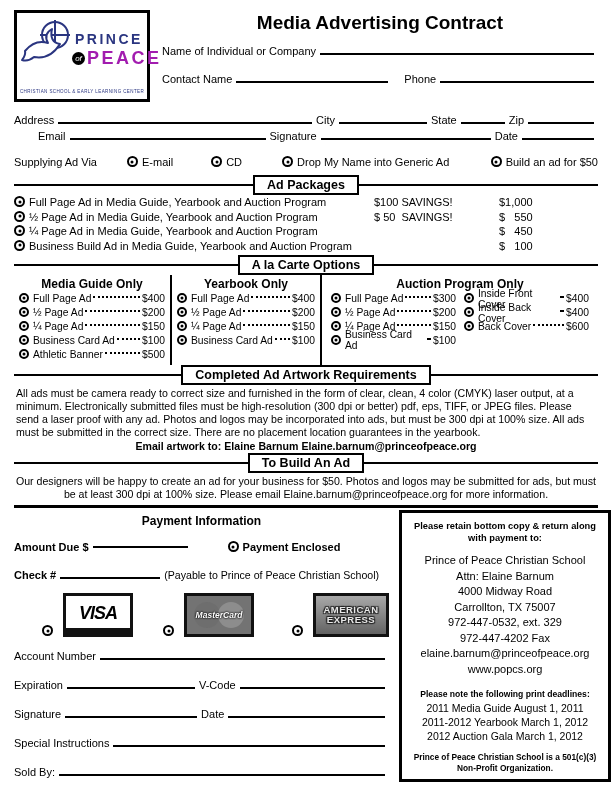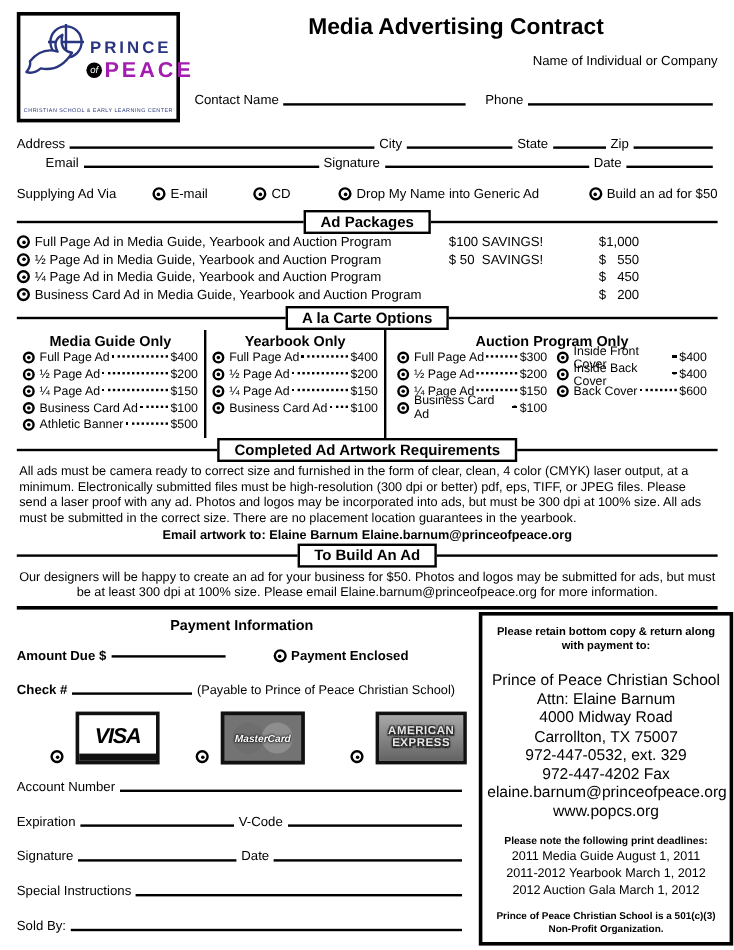--- a/index.html
+++ b/index.html
@@ -72,21 +72,21 @@
   .mc .c2{right:7px;background:#8d8d8d;}
   .mc .mtxt{position:relative;z-index:2;color:#fff;font-style:italic;font-weight:bold;font-size:8.5px;
             text-shadow:0 0 2px #000,0 0 2px #000;}
   .amex{width:70px;background:linear-gradient(180deg,#a8a8a8,#636363);flex-direction:column;}
   .amex .atxt{font-weight:bold;font-size:9.5px;letter-spacing:.5px;line-height:10px;color:#e8e8e8;
               text-shadow:1px 1px 1px #222,-1px -1px 1px #222,1px -1px 1px #222,-1px 1px 1px #222;}
   
   .paybox{flex:none;width:212px;border:3px solid #000;padding:8px 4px 6px 4px;box-sizing:border-box;
           text-align:center;align-self:stretch;}
   .paybox .intro{font-weight:bold;font-size:9.3px;line-height:11.5px;}
-  .paybox .addr{font-size:13px;line-height:15.5px;margin-top:15px;}
+  .paybox .addr{font-size:11px;line-height:15.5px;margin-top:9px;}
   .paybox .dtitle{font-weight:bold;font-size:8.6px;margin-top:12px;}
   .paybox .dls{font-size:10.5px;line-height:14px;margin-top:2px;}
   .paybox .np{font-weight:bold;font-size:8.3px;line-height:10.5px;margin-top:9px;}
 </style>
 </head>
 <body>
 
 <div class="page">
 
   <div class="hdr">
@@ -98,21 +98,21 @@
       </svg>
       <div class="l1">PRINCE</div>
       <div class="l2">
         <span class="of">of</span>
         <span class="pe">PEACE</span>
       </div>
       <div class="tag">CHRISTIAN SCHOOL &amp; EARLY LEARNING CENTER</div>
     </div>
     <div class="hdr-right">
       <div class="title">Media Advertising Contract</div>
-      <div class="row" style="margin-top:11px;flex-direction:column;">
+      <div class="row" style="margin-top:11px;">
         <span class="lab">Name of Individual or Company</span>
         <span class="fill"></span>
       </div>
       <div class="row" style="margin-top:16px;">
         <span class="lab">Contact Name</span>
         <span class="fw" style="width:152px;"></span>
         <span class="lab" style="margin-left:12px;">Phone</span>
         <span class="fill"></span>
       </div>
     </div>
@@ -167,23 +167,23 @@
         <span class="price">$   550</span>
       </div>
       <div class="pkg">
         <span class="radio"></span>
         <span class="plbl">¼ Page Ad in Media Guide, Yearbook and Auction Program</span>
         <span class="sav"></span>
         <span class="price">$   450</span>
       </div>
       <div class="pkg">
         <span class="radio"></span>
-        <span class="plbl">Business Card Ad in Media Guide, Yearbook and Auction Program</span>
+        <span class="plbl">Business Build Ad in Media Guide, Yearbook and Auction Program</span>
         <span class="sav"></span>
-        <span class="price">$   200</span>
+        <span class="price">$   100</span>
       </div>
     </div>
 
   <div class="sech" style="margin-top:2px;text-align:center;">
     <span class="hbox">A la Carte Options</span>
   </div>
   <div class="alc">
     <div class="col col1">
       <div class="ctitle">Media Guide Only</div>
       <div id="mg-items">

